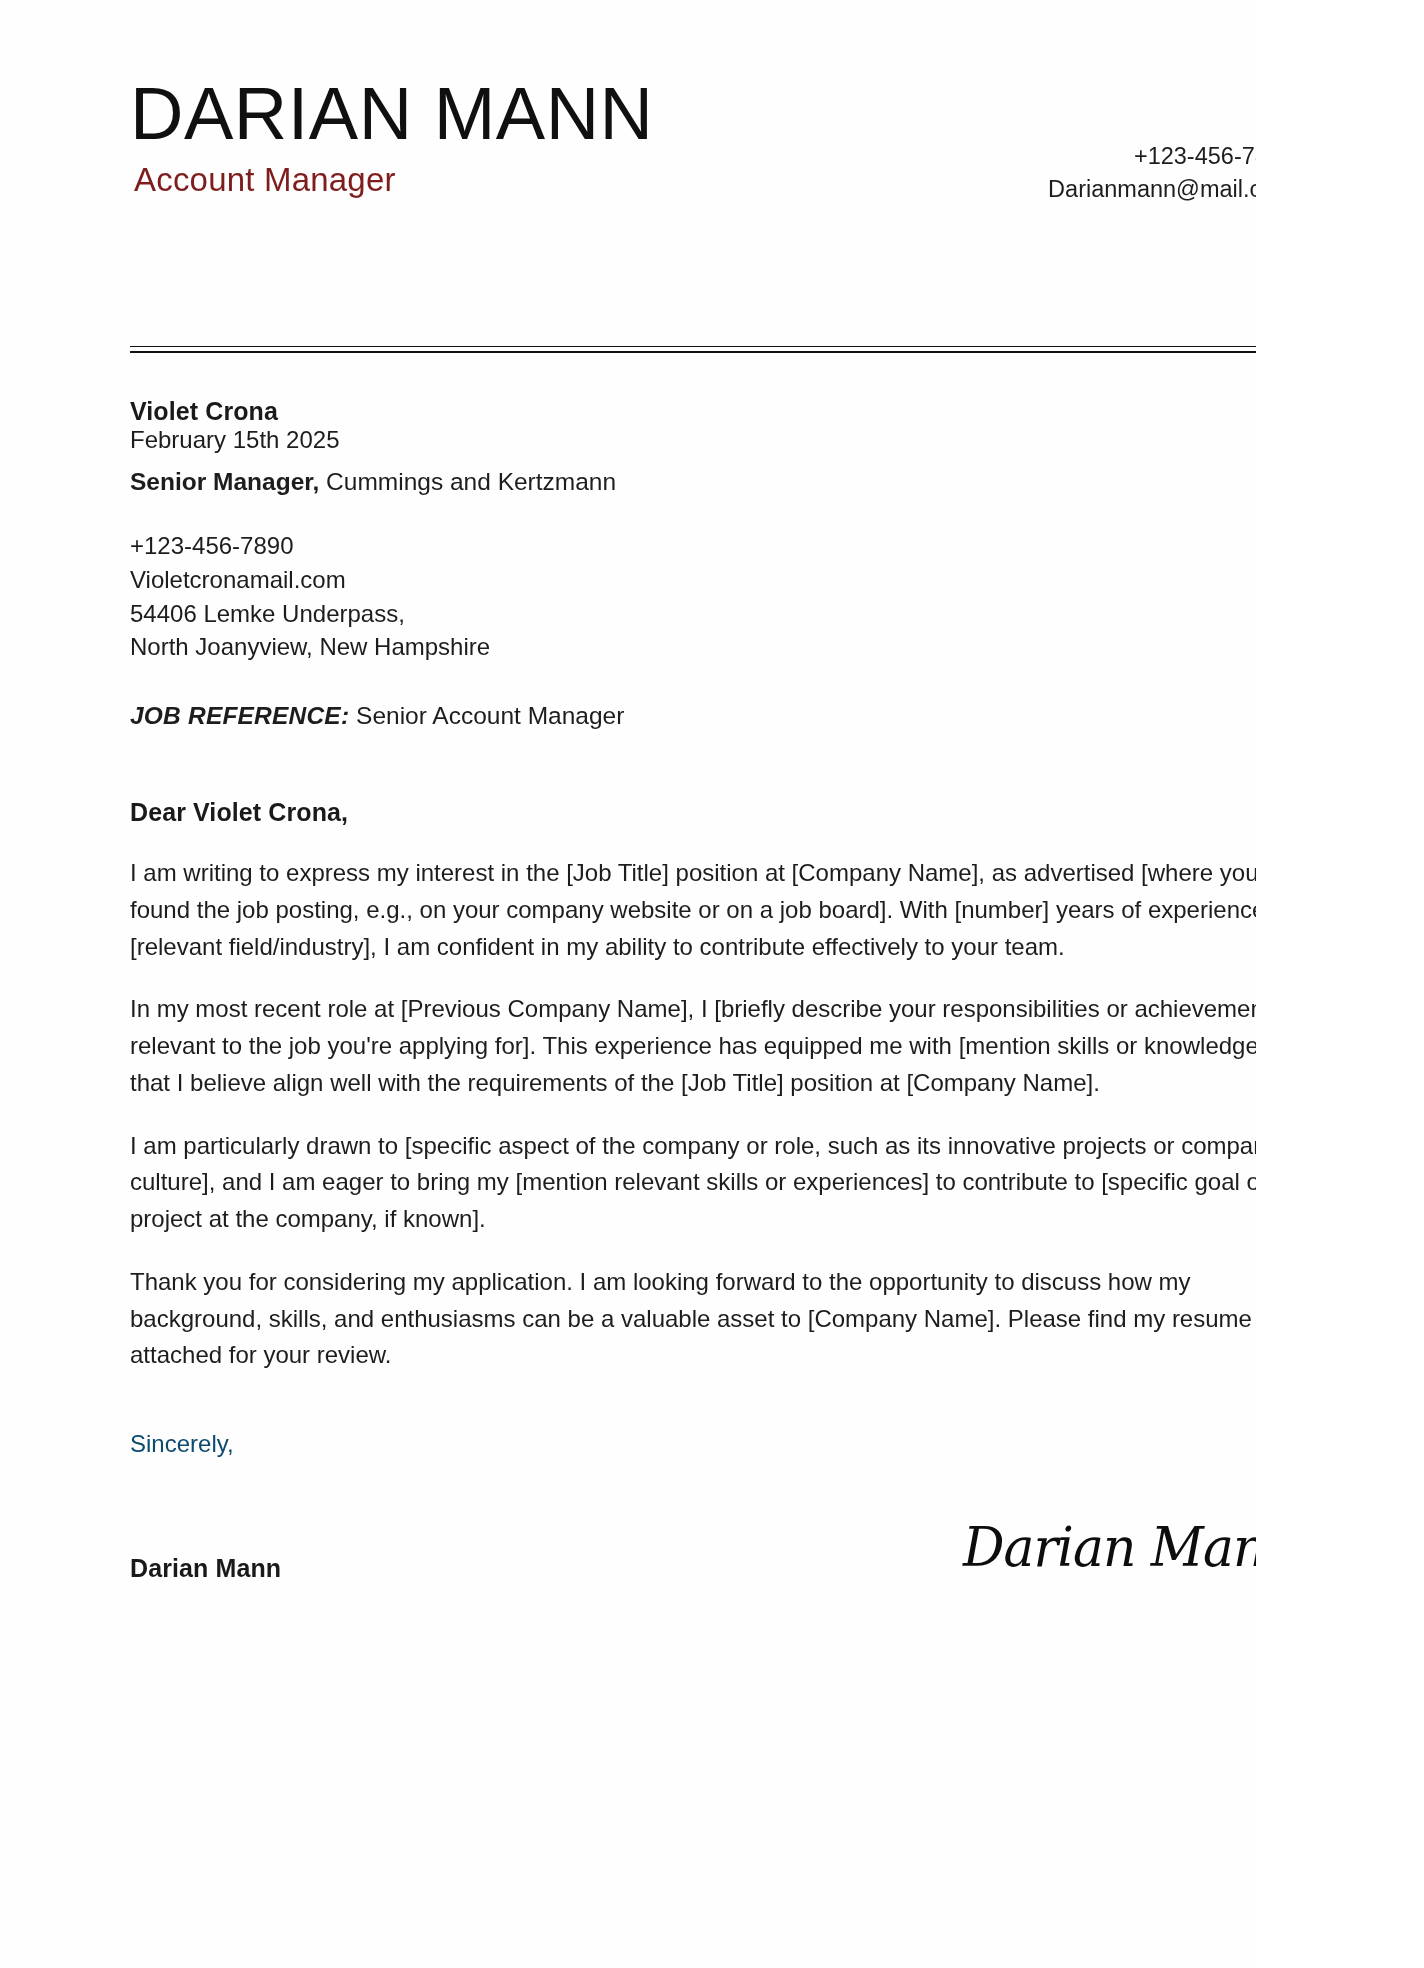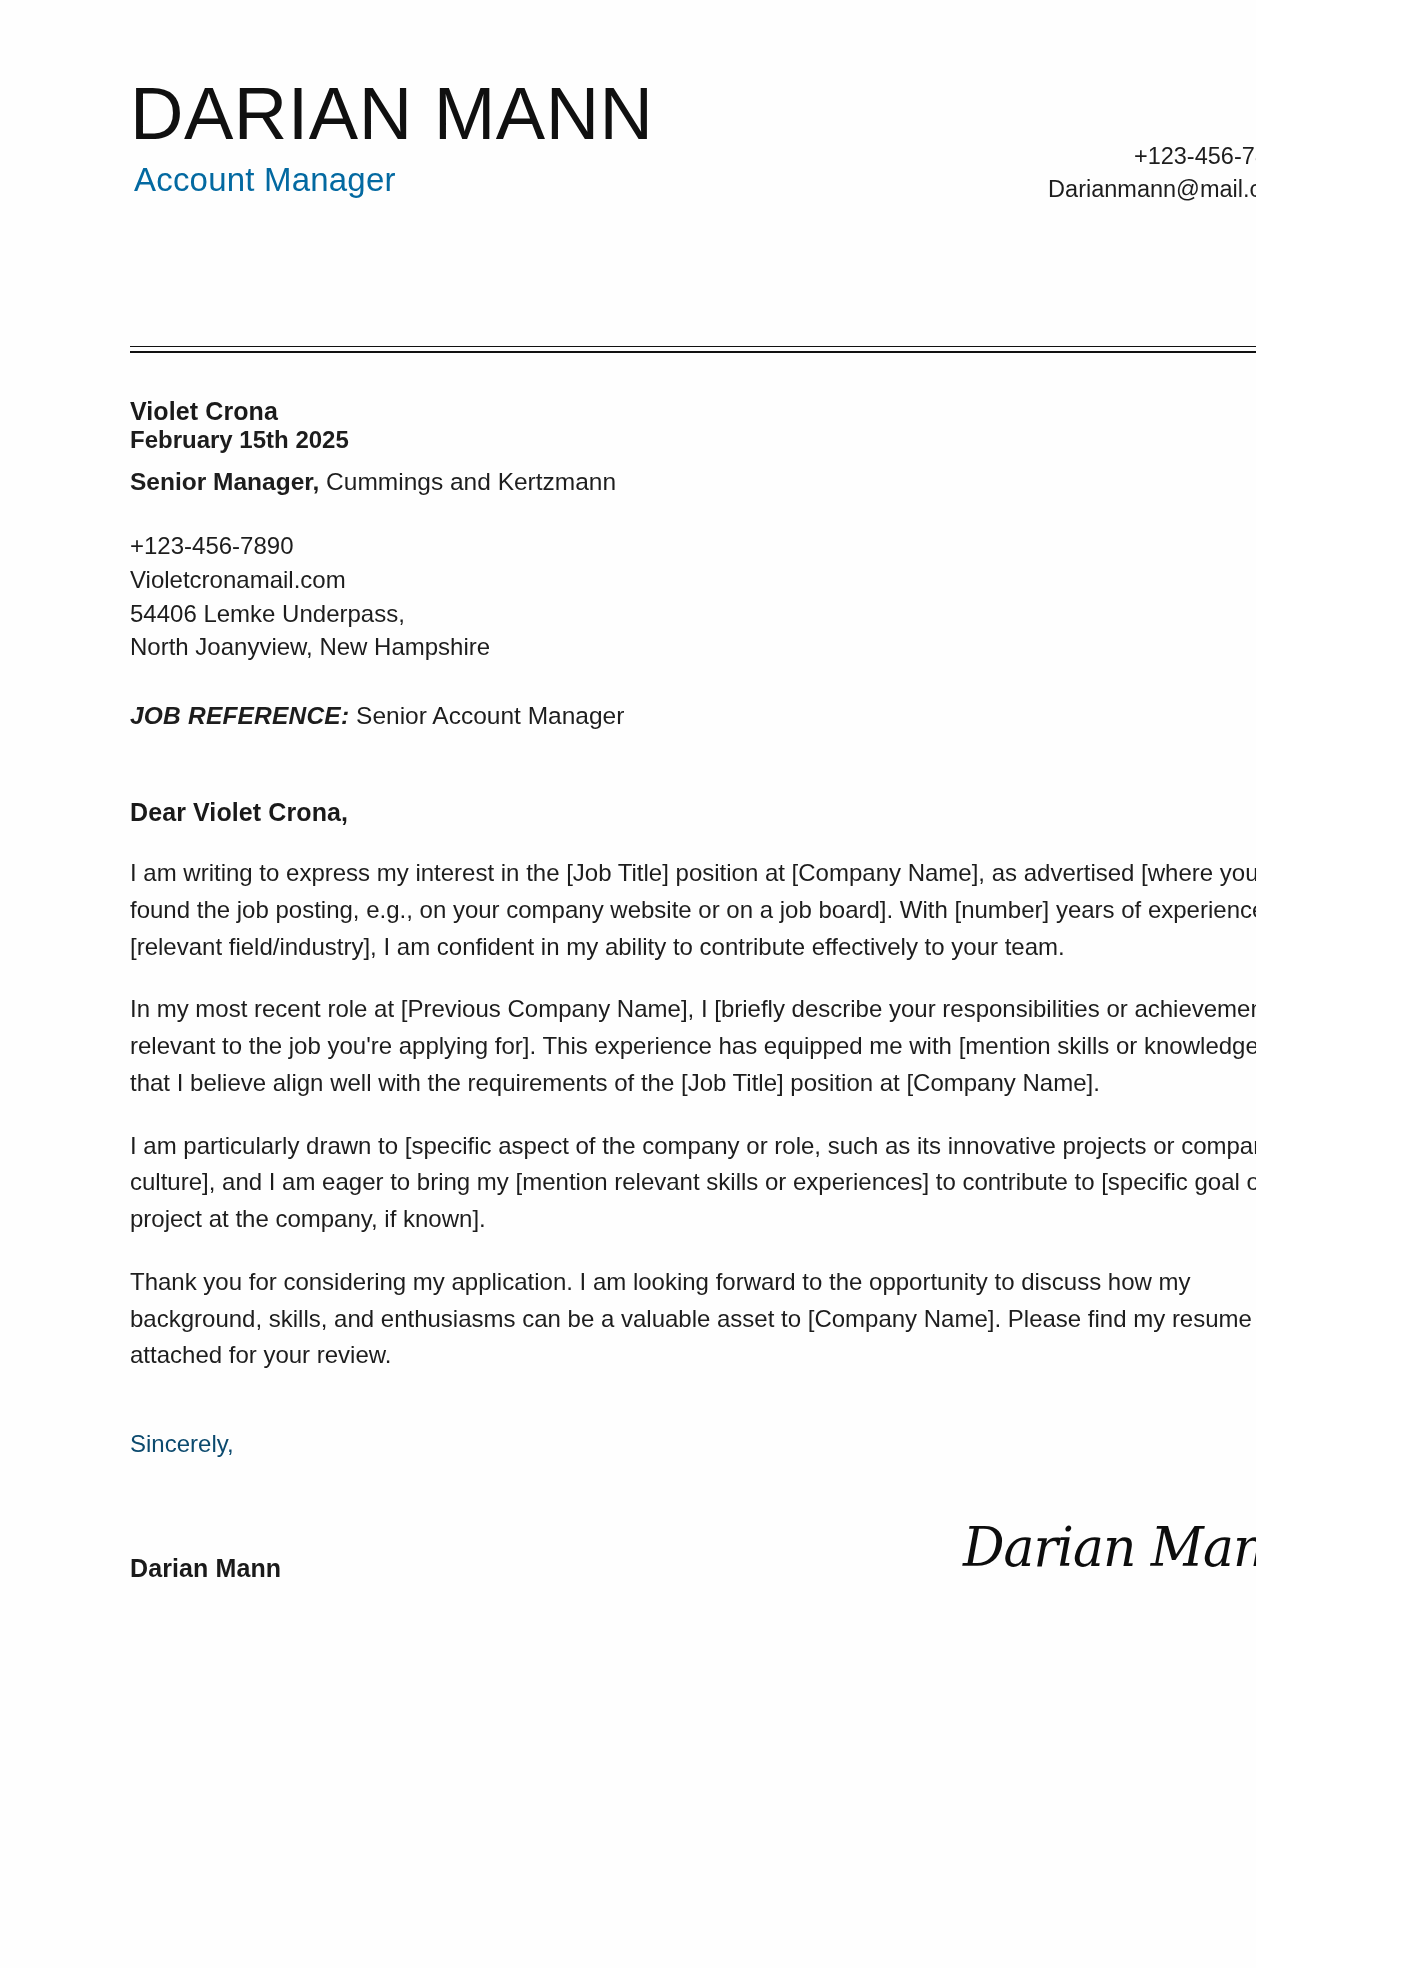--- a/index.html
+++ b/index.html
@@ -35,21 +35,21 @@
     font-weight: 300;
     letter-spacing: 0.5px;
     line-height: 0.98;
     color: #101010;
     margin: 0;
     white-space: nowrap;
   }
   .role {
     font-size: 33px;
     font-weight: 300;
-    color: #0369a1;
+    color: #7f1d1d;
     margin: 10px 0 0 4px;
     letter-spacing: 0.2px;
   }
   .contact {
     position: absolute;
     right: 0;
     top: 140px;
     width: 470px;
     text-align: right;
     font-size: 23.5px;
@@ -76,21 +76,21 @@
     margin-top: 44px;
     flex-direction: column;
   }
   .recipient-name {
     font-size: 25px;
     font-weight: 700;
     letter-spacing: 0.1px;
   }
   .date {
     font-size: 24px;
-    font-weight: 700;
+    font-weight: 400;
     color: #1d1d1d;
     white-space: nowrap;
   }
   .recipient-title {
     font-size: 24.5px;
     font-weight: 300;
     margin-top: 14px;
     color: #1d1d1d;
   }
   .recipient-title b { font-weight: 700; }

